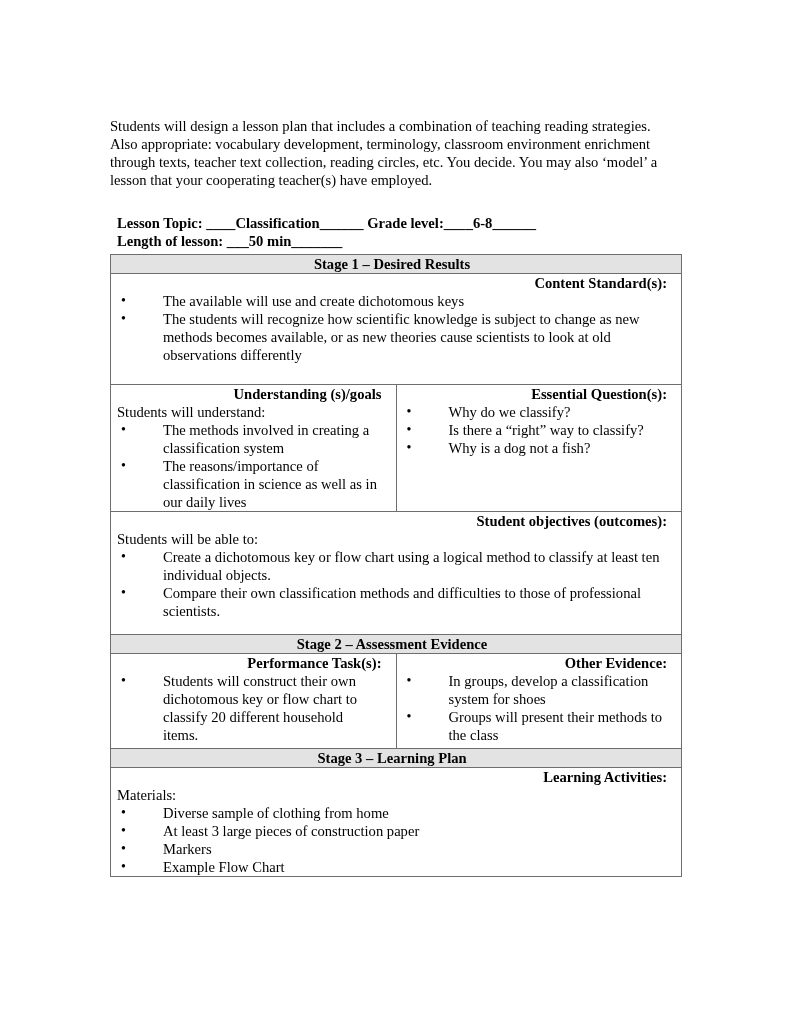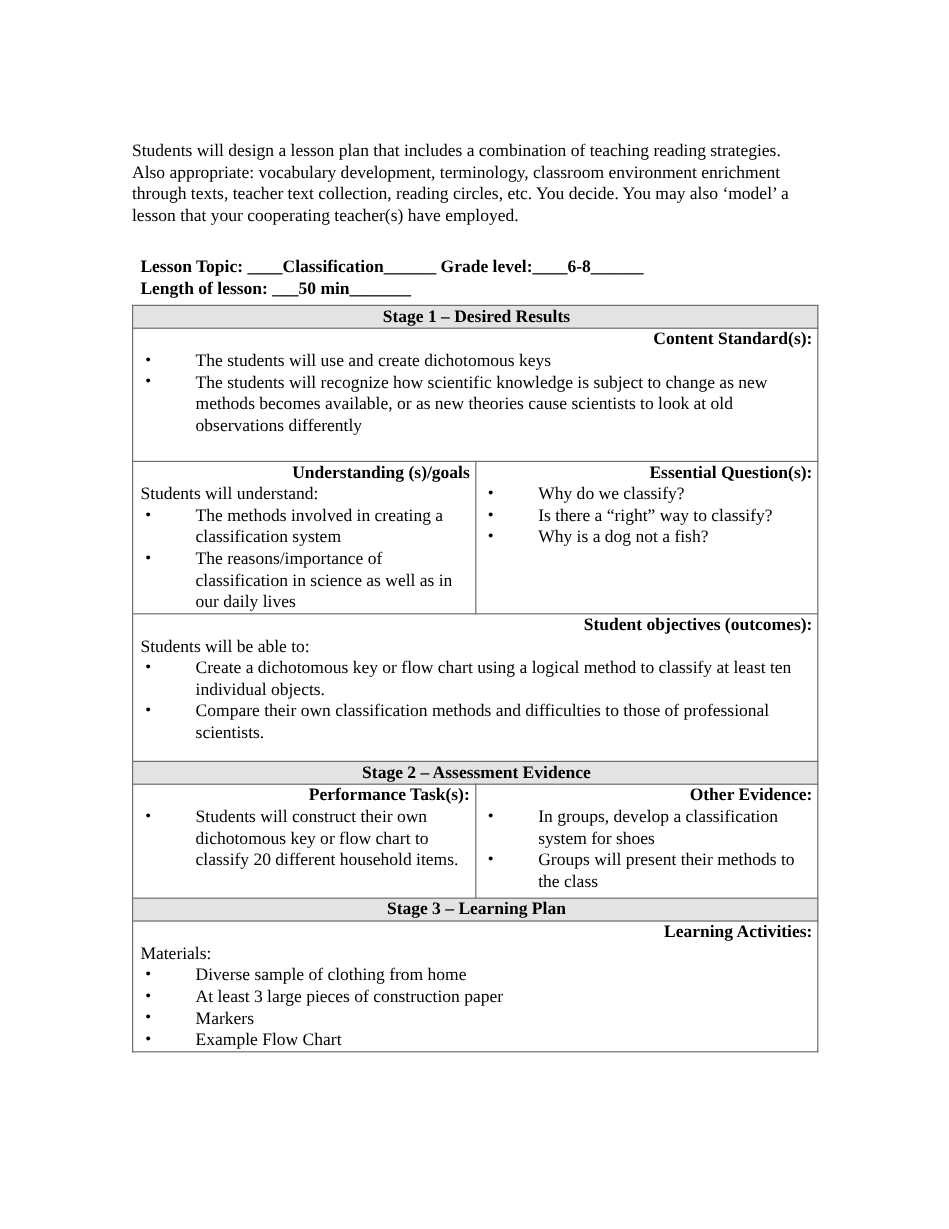--- a/index.html
+++ b/index.html
@@ -1,21 +1,21 @@
 <!DOCTYPE html>
 <html><head>
   <meta charset="utf-8">
   <style>
     html, body { margin: 0; padding: 0; background: #ffffff; }
     body { width: 791px; height: 1024px; position: relative; font-family: "Liberation Serif", serif; color: #000; }
     .intro { position: absolute; left: 110px; top: 93px; width: 560px; font-size: 14.6px; font-weight: normal; line-height: 18px; margin-top: 24px; }
     .meta { position: absolute; left: 117px; top: 214px; font-size: 14.6px; font-weight: bold; line-height: 18px; }
     .meta div { white-space: pre; }
     table.plan { position: absolute; left: 110px; top: 254px; width: 572px; border-collapse: collapse; font-size: 14.6px; line-height: 18px; }
-    table.plan td { border: 1.3px solid #6e6e6e; vertical-align: top; padding: 0 4px 0 6px; }
+    table.plan td { border: 1.3px solid #6e6e6e; vertical-align: top; padding: 0 14px 0 6px; }
     td.stage { background: #e3e3e3; text-align: center; font-weight: bold; padding-top: 0; height: 17px; }
     .h { font-weight: bold; text-align: right; }
     ul { list-style: none; margin: 0; padding: 0; }
     li { position: relative; padding-left: 46px; }
     li::before { content: "\2022"; position: absolute; left: 4px; top: 0; font-size: 14px; }
     .c1 { height: 110px; }
     .c2 { height: 124px; margin-top: 40px; }
     .c3 { height: 122px; margin-left: 12px; }
     .c4 { height: 94px; }
     .c5 { height: 108px; }
@@ -33,21 +33,21 @@
 
 <table class="plan">
   <tbody>
       <tr>
     <td colspan="2" class="stage">Stage 1 – Desired Results</td>
   </tr>
   <tr>
     <td colspan="2" class="c1">
       <div class="h">Content Standard(s):</div>
       <ul>
-        <li>The students will use and create dichotomous keys</li>
+        <li>The available will use and create dichotomous keys</li>
         <li>The students will recognize how scientific knowledge is subject to change as new methods becomes available, or as new theories cause scientists to look at old observations differently</li>
       </ul>
     </td>
   </tr>
   <tr>
     <td class="half c2">
       <div class="h">Understanding (s)/goals</div>
       <div>Students will understand:</div>
       <ul>
         <li>The methods involved in creating a classification system</li>

